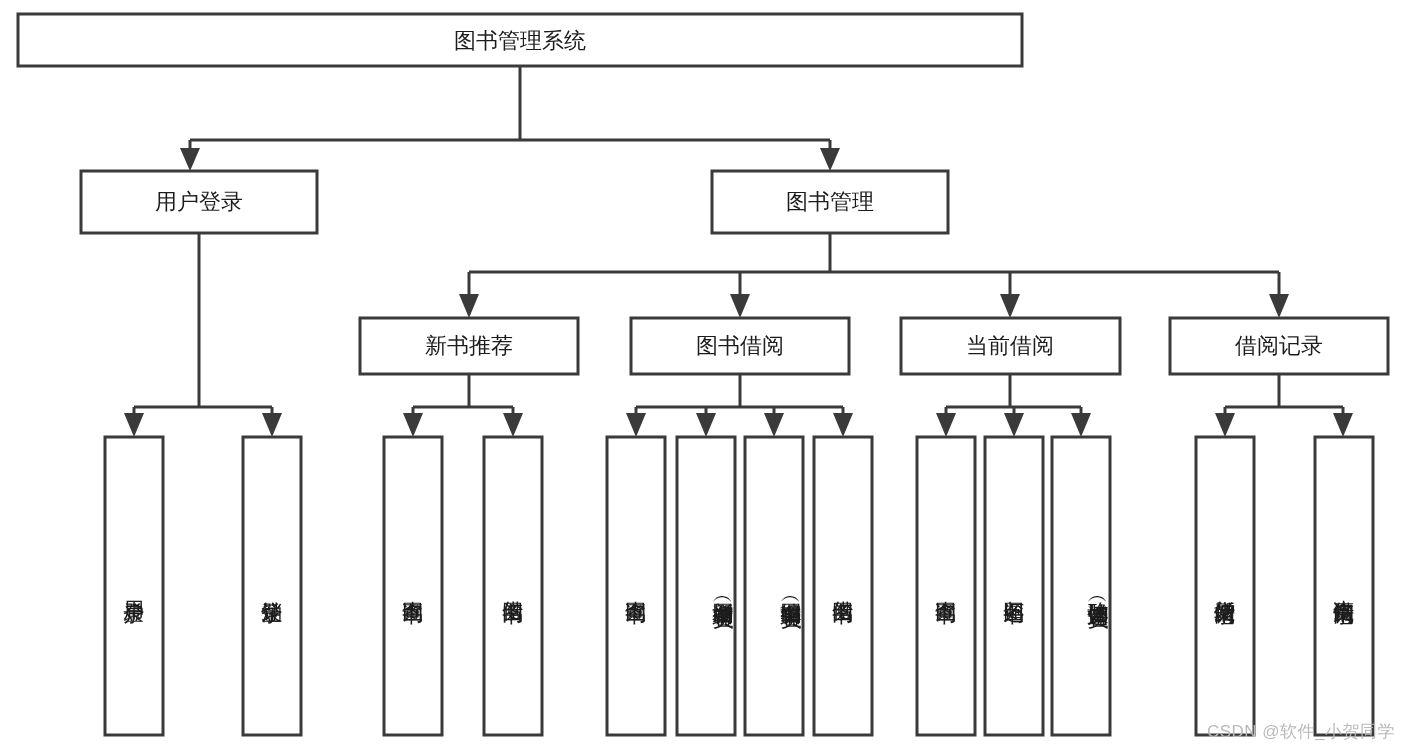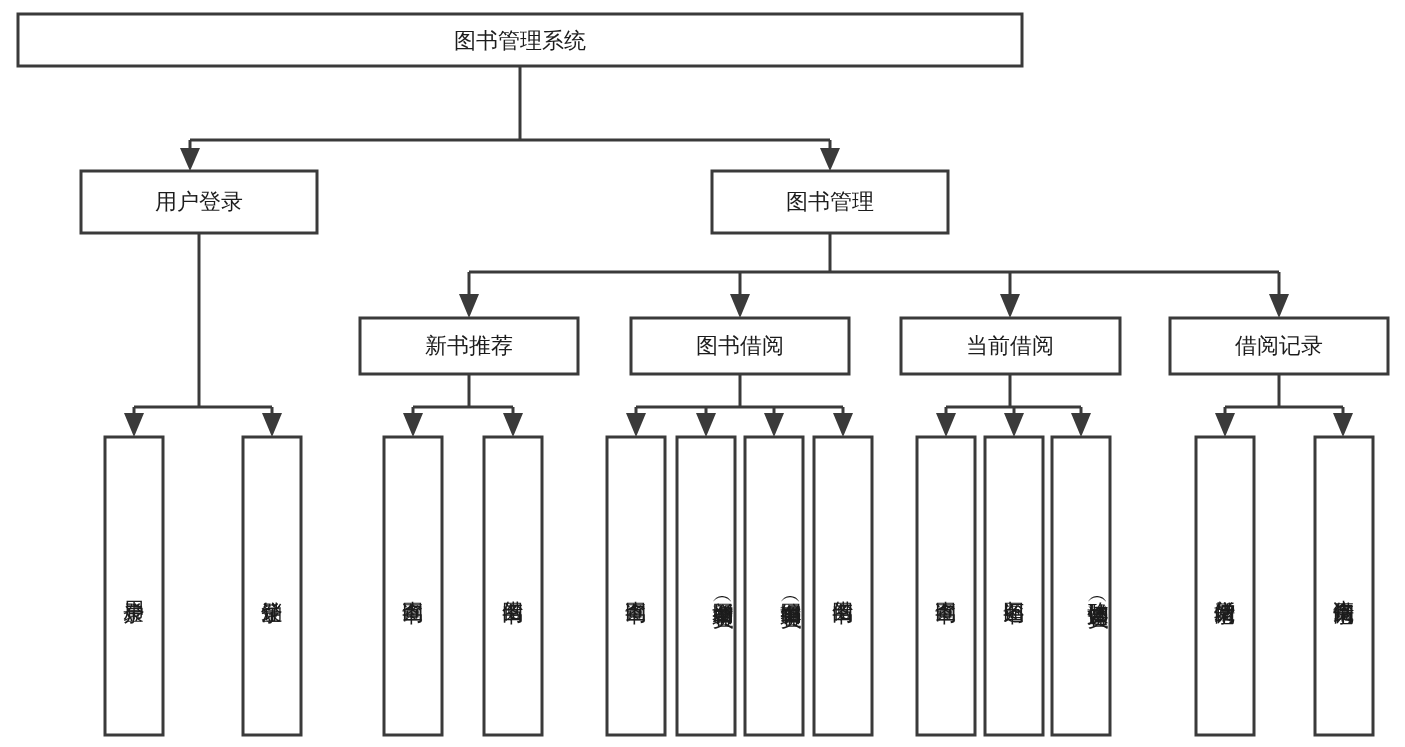--- a/index.html
+++ b/index.html
@@ -214,14 +214,15 @@
   <div class="leaf-label" style="left:607px;  top:437px;  width:58px;  height:298px; display:flex; align-items:center; justify-content:center;">查询图书</div>
   <div class="leaf-label" style="left:677px;  top:437px;  width:58px;  height:298px; display:flex; align-items:flex-start; justify-content:center; padding-top:6px; box-sizing:border-box;">新增图书（管理员）</div>
   <div class="leaf-label" style="left:745px;  top:437px;  width:58px;  height:298px; display:flex; align-items:flex-start; justify-content:center; padding-top:6px; box-sizing:border-box;">编辑图书（管理员）</div>
   <div class="leaf-label" style="left:814px;  top:437px;  width:58px;  height:298px; display:flex; align-items:center; justify-content:center;">借阅图书</div>
   <div class="leaf-label" style="left:917px;  top:437px;  width:58px;  height:298px; display:flex; align-items:center; justify-content:center;">查询图书</div>
   <div class="leaf-label" style="left:985px;  top:437px;  width:58px;  height:298px; display:flex; align-items:center; justify-content:center;">归还图书</div>
   <div class="leaf-label" style="left:1052px; top:437px;  width:58px;  height:298px; display:flex; align-items:flex-start; justify-content:center; padding-top:6px; box-sizing:border-box;">确认归还（管理员）</div>
   <div class="leaf-label" style="left:1196px; top:437px;  width:58px;  height:298px; display:flex; align-items:center; justify-content:center;">新增借阅记录</div>
   <div class="leaf-label" style="left:1315px; top:437px; width:58px; height:298px; display:flex; align-items:center; justify-content:center;">查询借阅记录</div>
 
+  <div class="watermark">CSDN @软件_小贺同学</div>
 
 </div>
 
 </body></html>

